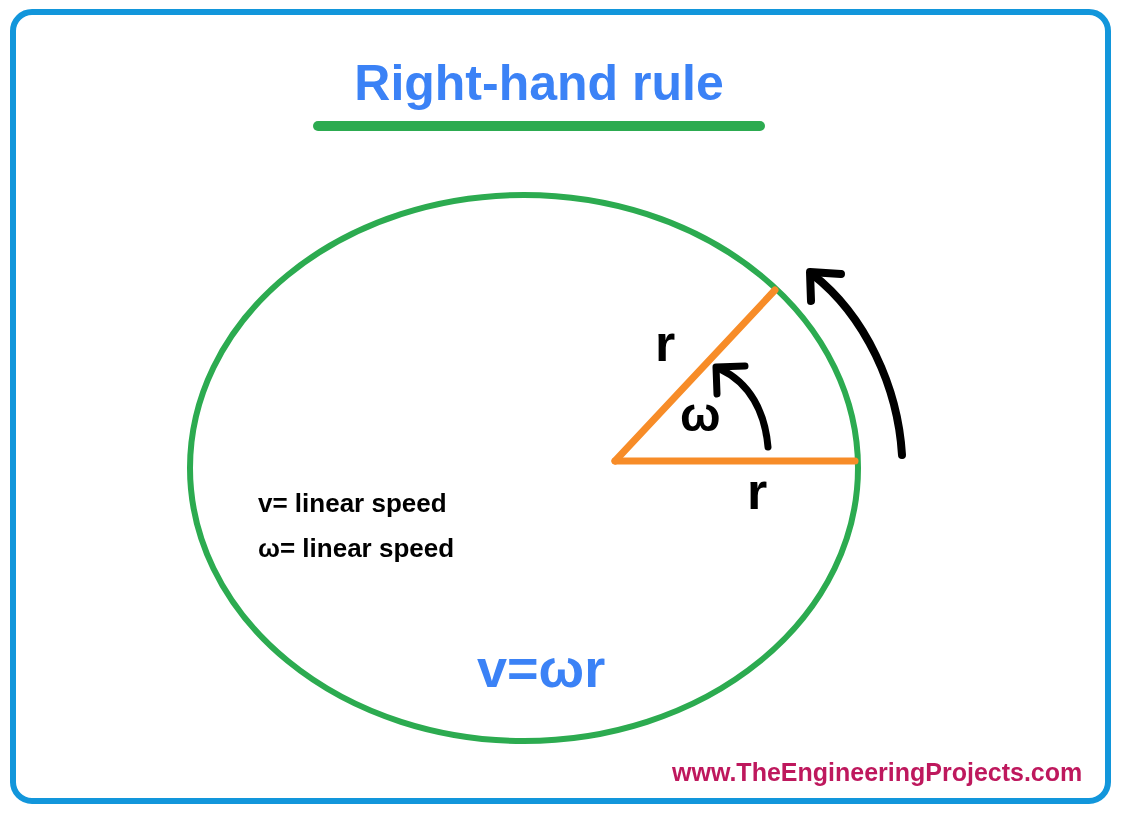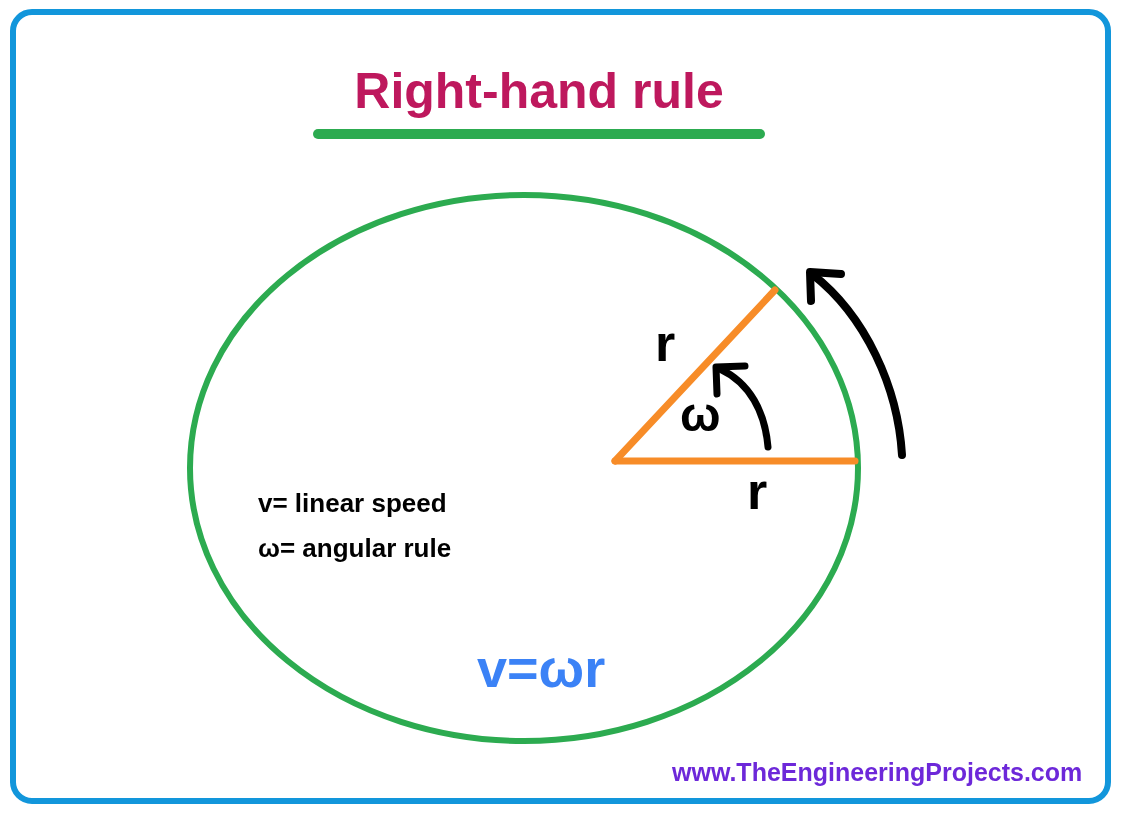--- a/index.html
+++ b/index.html
@@ -15,25 +15,25 @@
     left: 10px; top: 9px; right: 11px; bottom: 10px;
     border: 6px solid #1296DB;
     border-radius: 22px;
   }
   .title-wrap {
     position: absolute;
     left: 313px; top: 58px; width: 452px;
     text-align: center;
   }
   .page-title {
-    margin: 8px;
+    margin: 0;
     font-size: 50px;
     font-weight: 700;
     line-height: 1;
-    color: #be185d;
+    color: #3b82f6;
     letter-spacing: 0px;
     white-space: nowrap;
   }
   .title-underline {
     margin-top: 13px;
     height: 10px;
     border-radius: 5px;
     background: #2CAB50;
   }
   svg.canvas {
@@ -58,21 +58,21 @@
     line-height: 1;
     color: #3b82f6;
     white-space: nowrap;
   }
   .watermark {
     position: absolute;
     left: 672px; top: 760px;
     font-size: 25px;
     font-weight: 700;
     line-height: 1;
-    color: #6d28d9;
+    color: #be185d;
     white-space: nowrap;
   }
 </style>
 </head>
 <body>
 
 <div class="frame"></div>
 
 <div class="title-wrap">
   <h1 class="page-title">Right-hand rule</h1>
@@ -94,17 +94,17 @@
 </svg>
 
 <div class="lbl lbl-r" style="left:655px; top:317px;">r</div>
 
 <div class="lbl lbl-omega" style="left:680px; top:391px;">ω</div>
 
 <div class="lbl lbl-r" style="left:747px; top:465px;">r</div>
 
 <div class="lbl defs-line" style="left:258px; top:490px;">v= linear speed</div>
 
-<div class="lbl defs-line" style="left:258px; top:535px;">ω= angular rule</div>
+<div class="lbl defs-line" style="left:258px; top:535px;">ω= linear speed</div>
 
 <div class="formula">v=ωr</div>
 
 <div class="watermark">www.TheEngineeringProjects.com</div>
 
 </body></html>

